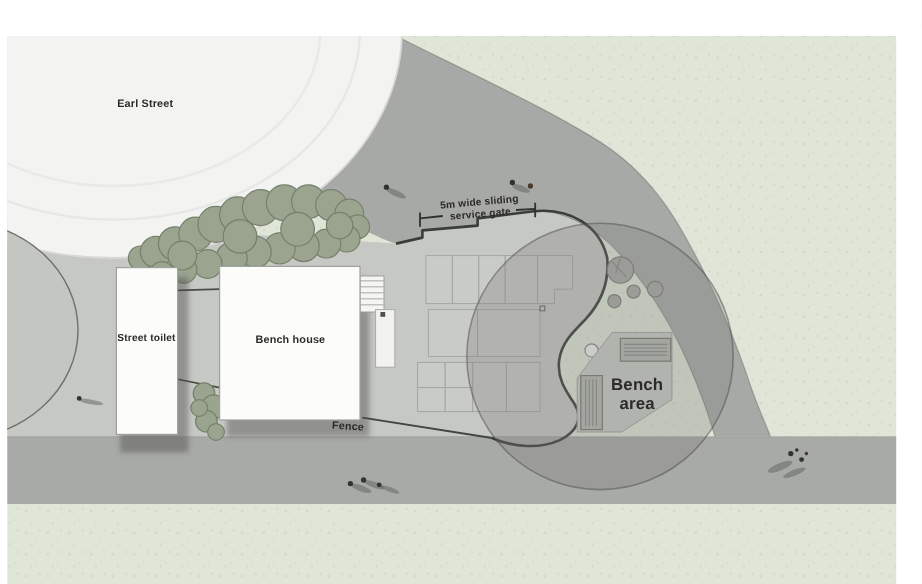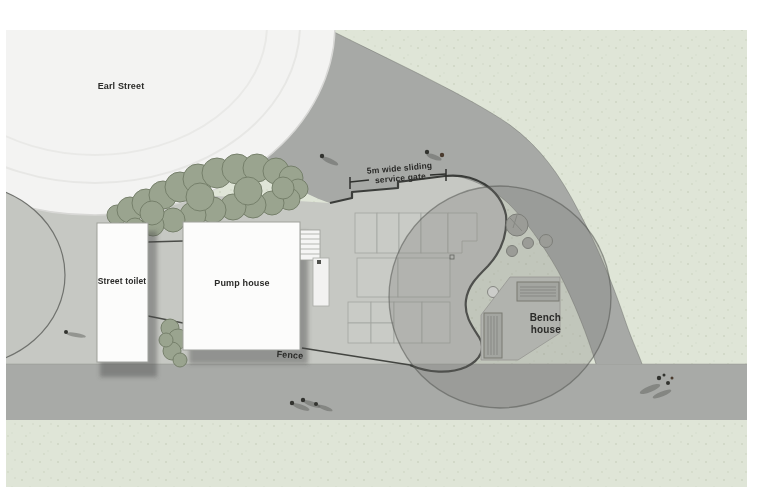--- a/index.html
+++ b/index.html
@@ -8,21 +8,21 @@
   #stage svg{position:absolute;left:0;top:0;}
   .lbl{position:absolute;color:#2b2b29;font-weight:700;text-align:center;
        line-height:1.15;letter-spacing:.15px;white-space:nowrap;}
   .lbl .ln{display:block;}
   #earl-street{left:78px;top:56px;width:86px;font-size:9px;}
   #veg-note{left:181px;top:162px;width:124px;font-size:8.5px;}
   #gate-note{left:352px;top:139px;width:96px;font-size:8.5px;transform:rotate(-5deg);}
   #toilet-label{left:90px;top:252px;width:64px;font-size:8.5px;}
   #pump-label{left:200px;top:253px;width:84px;font-size:9px;}
   #fence-label{left:267px;top:325px;width:46px;font-size:9px;transform:rotate(4deg);font-weight:600;}
-  #bench-label{left:501px;top:287px;width:60px;font-size:10px;text-align:right;}
+  #bench-label{left:501px;top:287px;width:60px;font-size:14px;}
   #bottom-rule{position:absolute;left:7px;top:478px;width:753px;height:4px;
                background:#c7c7c7;border-radius:2px;}
 </style>
 </head>
 <body>
 
 <div id="stage">
 <svg width="768" height="487" viewBox="0 0 768 487">
   <defs>
     <clipPath id="plan-clip">
@@ -206,21 +206,21 @@
     </g>
   </g>
 </svg>
 
 <div class="lbl" id="earl-street">Earl Street</div>
 <div class="lbl" id="gate-note">
   <span class="ln">5m wide sliding</span>
   <span class="ln">service gate</span>
 </div>
 <div class="lbl" id="toilet-label">Street toilet</div>
-<div class="lbl" id="pump-label">Pump house</div>
+<div class="lbl" id="pump-label">Bench house</div>
 <div class="lbl" id="fence-label">Fence</div>
 <div class="lbl" id="bench-label">
   <span class="ln">Bench</span>
-  <span class="ln">house</span>
+  <span class="ln">area</span>
 </div>
 
 <div id="bottom-rule"></div>
 </div>
 
 </body></html>

